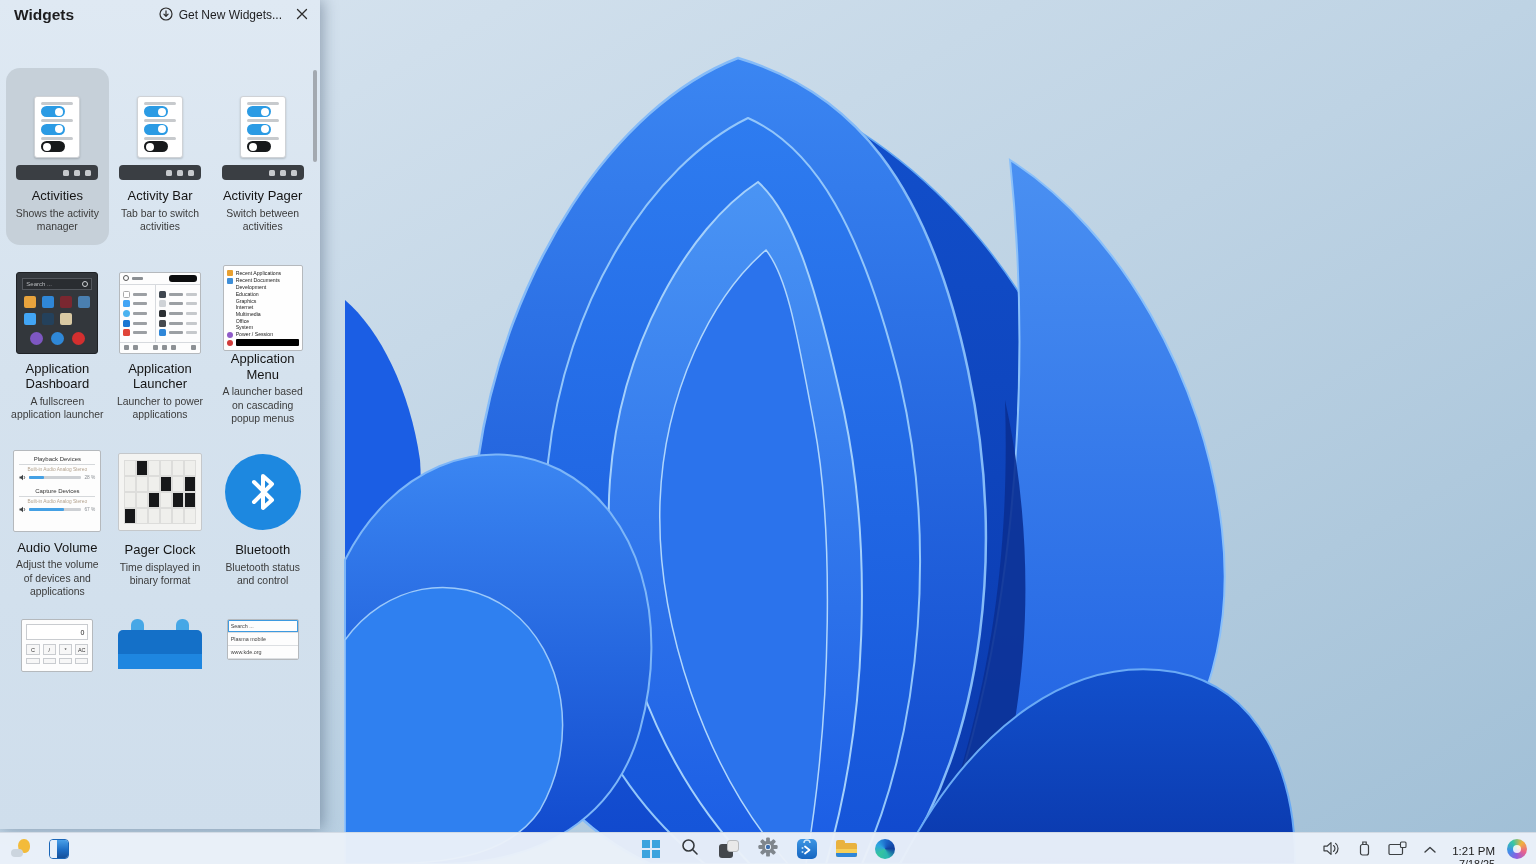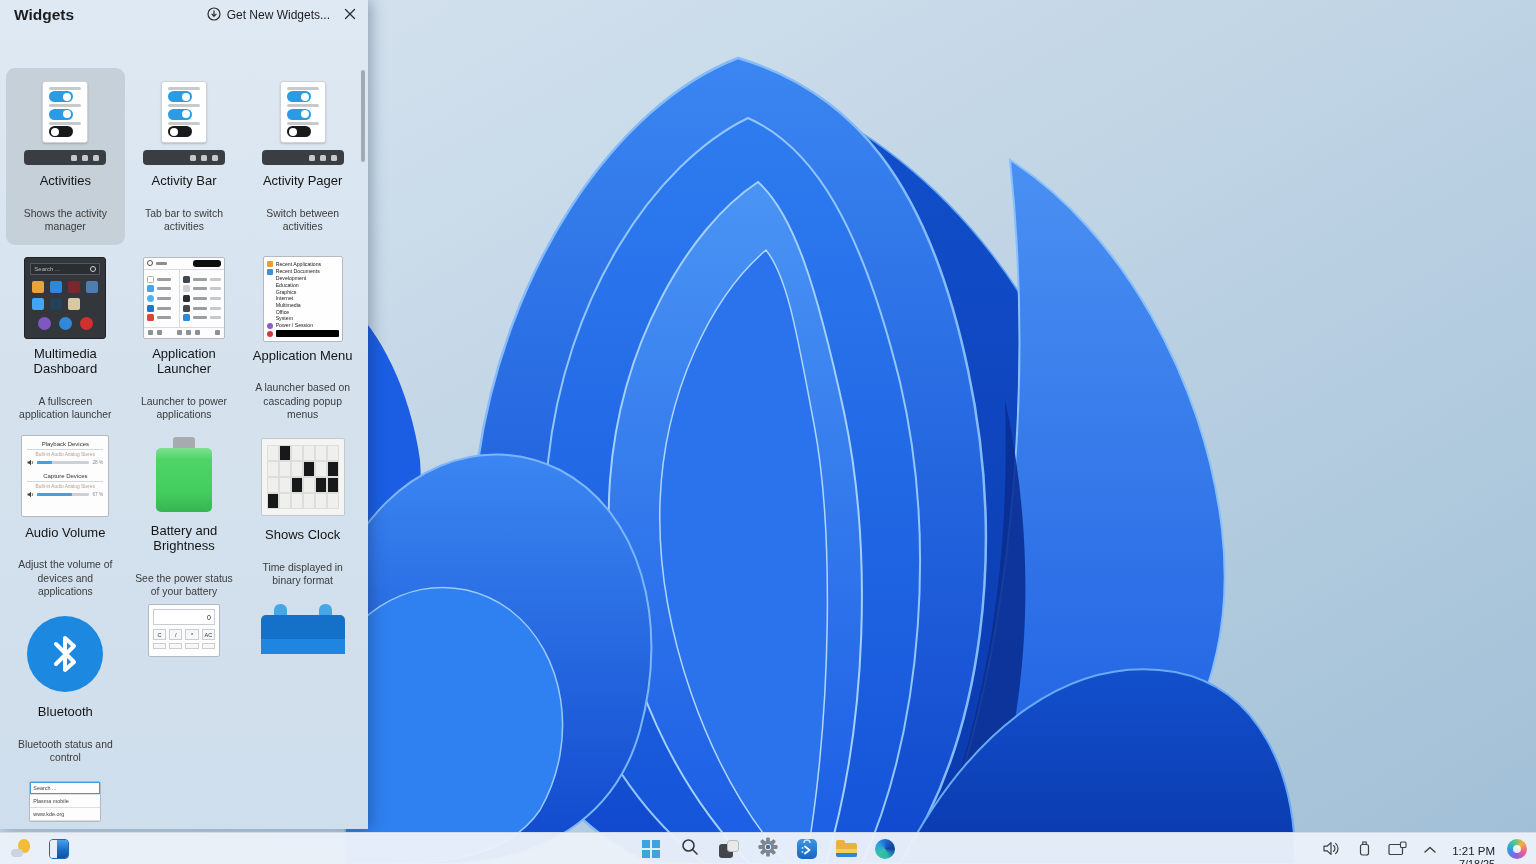--- a/index.html
+++ b/index.html
@@ -3,45 +3,45 @@
 <meta charset="utf-8">
 <style>
   * { margin:0; padding:0; box-sizing:border-box; }
   html,body { width:1536px; height:864px; overflow:hidden; font-family:"Liberation Sans", sans-serif; }
   .screen { position:relative; width:1536px; height:864px; background:#b9cfe0; }
 
   
   .wallpaper { position:absolute; inset:0; }
 
   
-  .panel { position:absolute; left:0; top:0; width:368px; height:829px;
+  .panel { position:absolute; left:0; top:0; width:320px; height:829px;
            background:linear-gradient(180deg,#dfe9f3 0%,#d5e2ee 45%,#cfdeec 100%);
            box-shadow:3px 0 14px rgba(20,40,70,.35); }
   .panel-header { display:flex; align-items:center; height:30px; padding:0 12px 0 14px; }
   .panel-title { font-size:15.5px; font-weight:700; color:#1d1d1f; flex:0 0 auto; }
   .hdr-right { margin-left:auto; display:flex; align-items:center; gap:14px; }
   .getnew { display:flex; align-items:center; gap:6px; font-size:12px; color:#1d1d1f; cursor:default; }
   .closebtn { display:flex; align-items:center; }
 
   .search-row { display:flex; align-items:center; padding:2px 10px 0 8px; height:32px; }
   .search-input { width:250px; height:26px; background:#fff; border:1px solid #ccd3da;
                   border-bottom:2px solid #1d9ce2; border-radius:3px; padding:0 8px;
                   font-size:12px; color:#222; outline:none; font-family:"Liberation Sans",sans-serif; }
   .search-input::placeholder { color:#9aa0a6; }
   .filter-btn { margin-left:auto; display:flex; align-items:center; gap:6px; font-size:12px;
                 color:#1d1d1f; background:none; border:none; font-family:"Liberation Sans",sans-serif; }
 
   .grid-wrap { position:absolute; top:64px; left:0; right:0; bottom:0; overflow:hidden; }
   .grid { display:grid; grid-template-columns:repeat(3,1fr); grid-auto-rows:177px; padding:4px 6px; }
   .cell { display:flex; flex-direction:column; align-items:center; text-align:center;
-          padding:5px 5px 0; border-radius:9px; }
+          padding:20px 5px 0; border-radius:14px; }
   .cell.selected { background:#c6d0d9; }
   .icon-zone { height:100px; display:flex; flex-direction:column; align-items:center; justify-content:center; }
   .wname { font-size:13px; color:#141414; line-height:1.2; }
-  .wdesc { font-size:10.4px; color:#3b3b3b; line-height:1.3; margin-top:18px; max-width:104px; }
+  .wdesc { font-size:10.4px; color:#3b3b3b; line-height:1.3; margin-top:3px; max-width:104px; }
 
   .scroll-thumb { position:absolute; right:3px; top:70px; width:4px; height:92px; background:#a3a9b0; border-radius:2px; }
 
   
   .tcard { width:46px; height:62px; background:#fff; border:1px solid #cfd2d6; border-radius:3px;
            box-shadow:0 1px 2px rgba(0,0,0,.18); display:flex; flex-direction:column;
            justify-content:space-evenly; padding:3px 6px; }
   .tline { height:3px; background:#c7cacd; border-radius:2px; width:100%; }
   .tg { width:24px; height:11px; border-radius:6px; position:relative; }
   .tg.blue { background:#2b9be4; }
@@ -347,21 +347,21 @@
                   <i class="dg" style="background:#d9c9a3"></i>
                   <i class="dg" style="background:transparent"></i>
               </div>
               <div class="dash-dock">
                   <i style="background:#7e57c2"></i>
                   <i style="background:#2f88d8"></i>
                   <i style="background:#d32f2f"></i>
                 </div>
             </div>
           </div>
-          <div class="wname">Multimedia Dashboard</div>
+          <div class="wname">Application Dashboard</div>
           <div class="wdesc">A fullscreen application launcher</div>
         </div>
 
         <div class="cell">
           <div class="icon-zone">
             <div class="laun">
               <div class="laun-h">
                   <span class="ring"></span>
                   <span class="hbar"></span>
                   <span class="blk"></span>
@@ -507,28 +507,20 @@
                   </span>
                 <span class="pct">67 %</span>
               </div>
             </div>
           </div>
           <div class="wname">Audio Volume</div>
           <div class="wdesc">Adjust the volume of devices and applications</div>
         </div>
 
 
-        <div class="cell">
-          <div class="icon-zone">
-            <div class="bat-cap"></div>
-            <div class="bat-body"></div>
-          </div>
-          <div class="wname">Battery and Brightness</div>
-          <div class="wdesc">See the power status of your battery</div>
-        </div>
 
         <div class="cell">
           <div class="icon-zone">
             <div class="bin" id="binary-grid">
                 <i></i>
                 <i class="on"></i>
                 <i></i>
                 <i></i>
                 <i></i>
                 <i></i>
@@ -545,21 +537,21 @@
                 <i class="on"></i>
                 <i class="on"></i>
                 <i class="on"></i>
                 <i></i>
                 <i></i>
                 <i></i>
                 <i></i>
                 <i></i>
               </div>
           </div>
-          <div class="wname">Shows Clock</div>
+          <div class="wname">Pager Clock</div>
           <div class="wdesc">Time displayed in binary format</div>
         </div>
 
         <div class="cell">
           <div class="icon-zone">
             <div class="bt">
               <svg width="34" height="46" viewBox="0 0 34 46">
                   <path d="M8,13 L26,31 L17,39 L17,7 L26,15 L8,33" fill="none" stroke="#fff" stroke-width="4" stroke-linecap="round" stroke-linejoin="round"></path>
                 </svg>
             </div>

